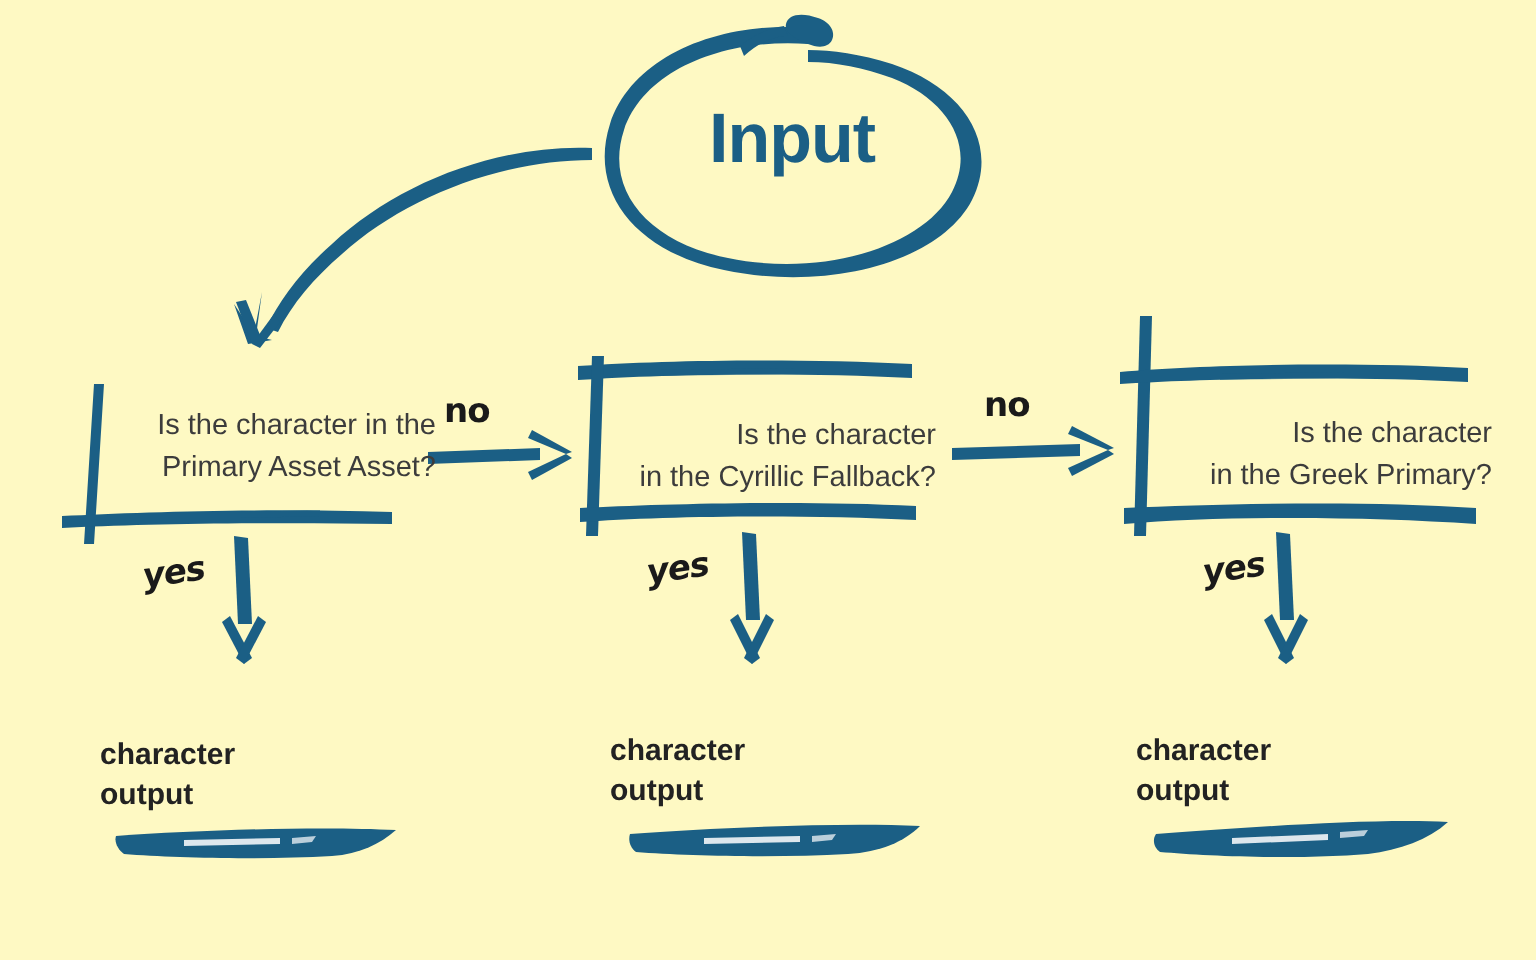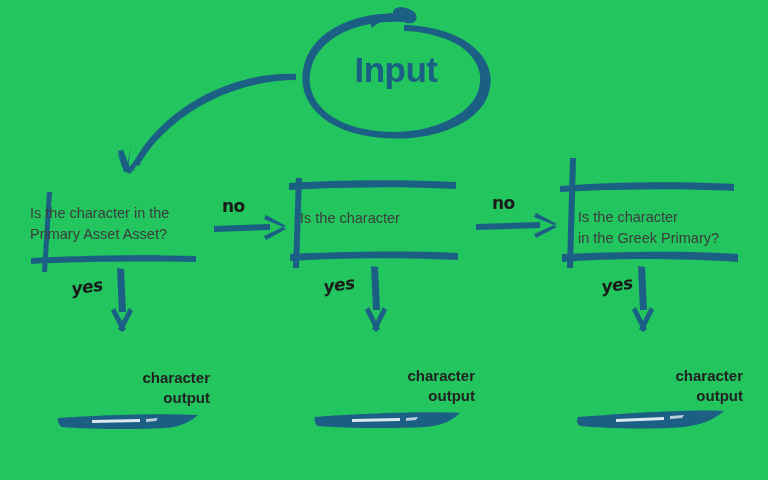--- a/index.html
+++ b/index.html
@@ -8,21 +8,21 @@
     padding: 0;
     background: #ffffff;
   }
   body {
     font-family: "Liberation Sans", sans-serif;
   }
   #canvas {
     position: relative;
     width: 768px;
     height: 480px;
-    background: #22c55e;
+    background: #fef9c3;
     overflow: hidden;
   }
   #sketch {
     position: absolute;
     left: 0; top: 0;
     width: 768px;
     height: 480px;
   }
 
   .lbl {
@@ -39,21 +39,21 @@
     text-align: center;
     font-size: 35px;
     font-weight: bold;
     letter-spacing: -0.5px;
     color: #1b5f85;
     line-height: 1;
   }
 
   
   .question {
-    text-align: left;
+    text-align: right;
     font-size: 14.5px;
     color: #3c3c3c;
     line-height: 1.45;
     font-weight: normal;
   }
   .q1 { left: 30px;  top: 203px; width: 188px; }
   .q2 { left: 300px; top: 208px; width: 168px; }
   .q3 { left: 578px; top: 207px; width: 168px; }
 
   
@@ -76,21 +76,21 @@
     letter-spacing: -0.5px;
     transform: rotate(-8deg);
     transform-origin: left top;
   }
   .yes1 { left: 70px;  top: 279px; }
   .yes2 { left: 322px; top: 277px; }
   .yes3 { left: 600px; top: 277px; }
 
   
   .output-label {
-    text-align: right;
+    text-align: left;
     font-size: 15px;
     font-weight: bold;
     color: #222222;
     line-height: 1.35;
   }
   .o1 { left: 50px;  top: 368px; width: 160px; }
   .o2 { left: 305px; top: 366px; width: 170px; }
   .o3 { left: 568px; top: 366px; width: 175px; }
 </style>
 </head>
@@ -260,20 +260,21 @@
 
   <div class="lbl question q1">
     <div>Is the character  in the</div>
     <div>Primary Asset Asset?</div>
   </div>
   <div class="lbl edge-label no1">no</div>
   <div class="lbl yes-label yes1">yes</div>
 
   <div class="lbl question q2">
     <div>Is the character</div>
+    <div>in the Cyrillic Fallback?</div>
   </div>
   <div class="lbl edge-label no2">no</div>
   <div class="lbl yes-label yes2">yes</div>
 
   <div class="lbl question q3">
     <div>Is the character</div>
     <div>in the Greek Primary?</div>
   </div>
   <div class="lbl yes-label yes3">yes</div>
 

